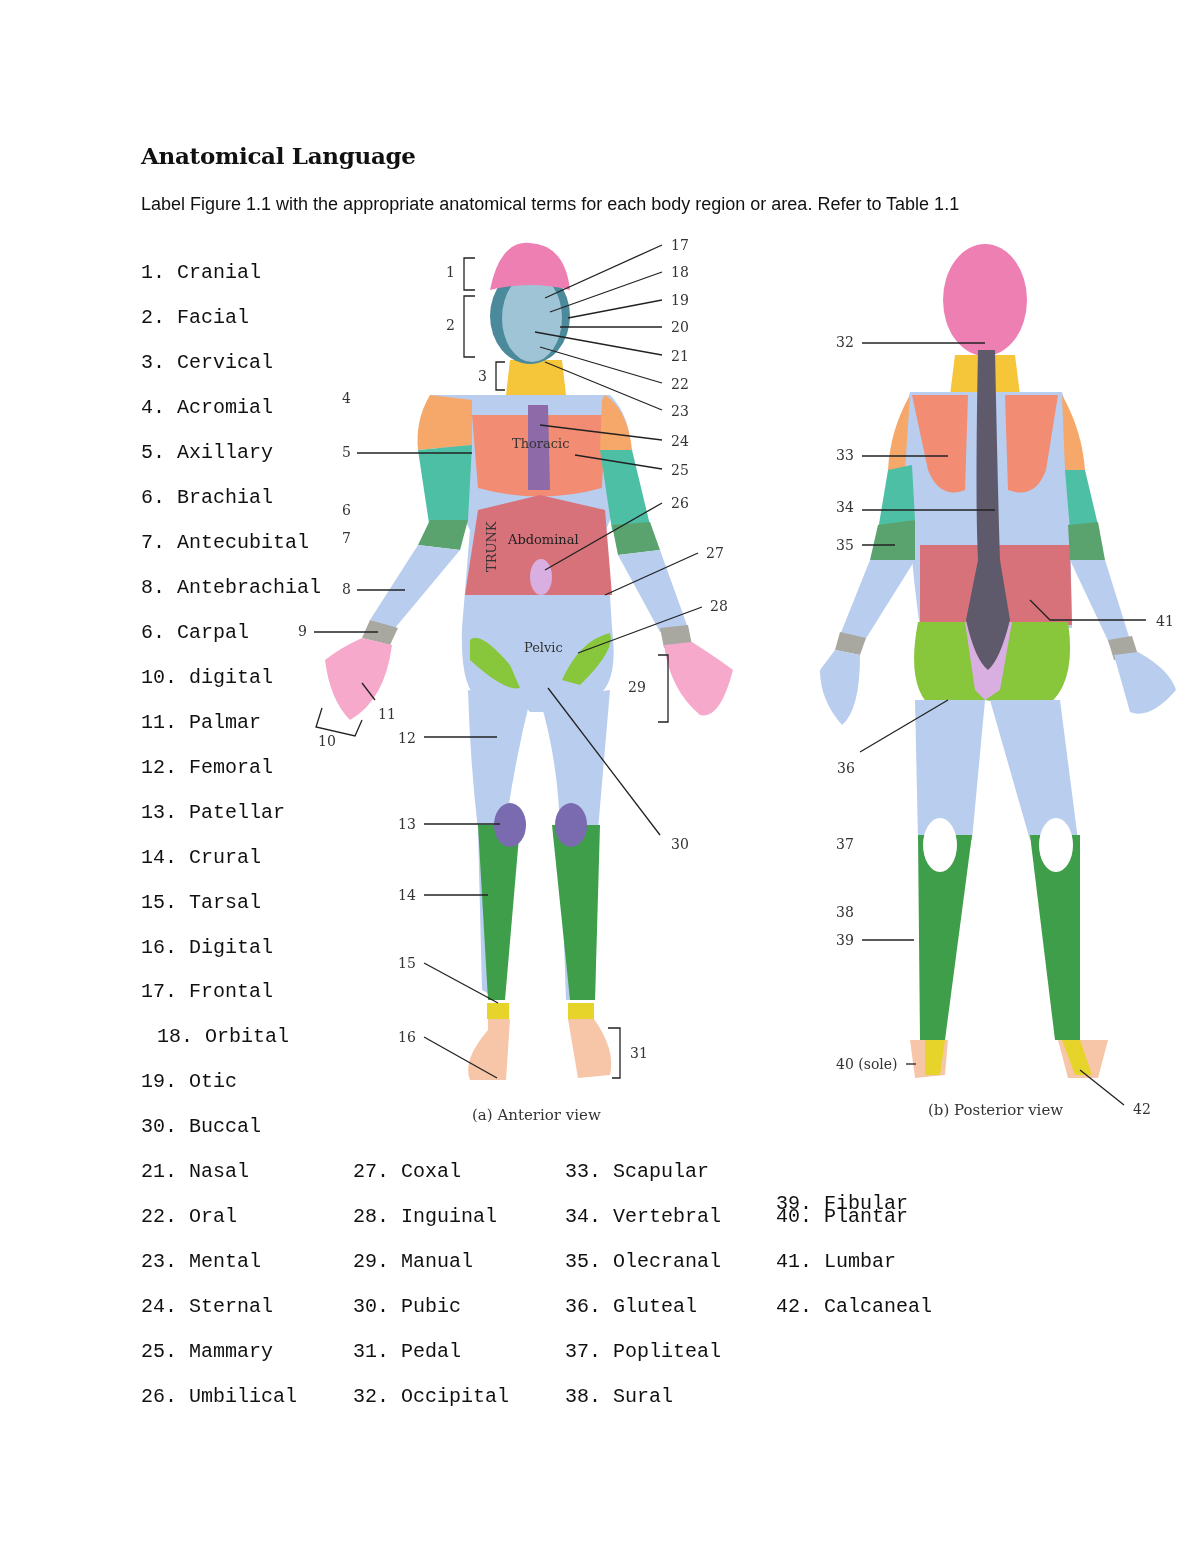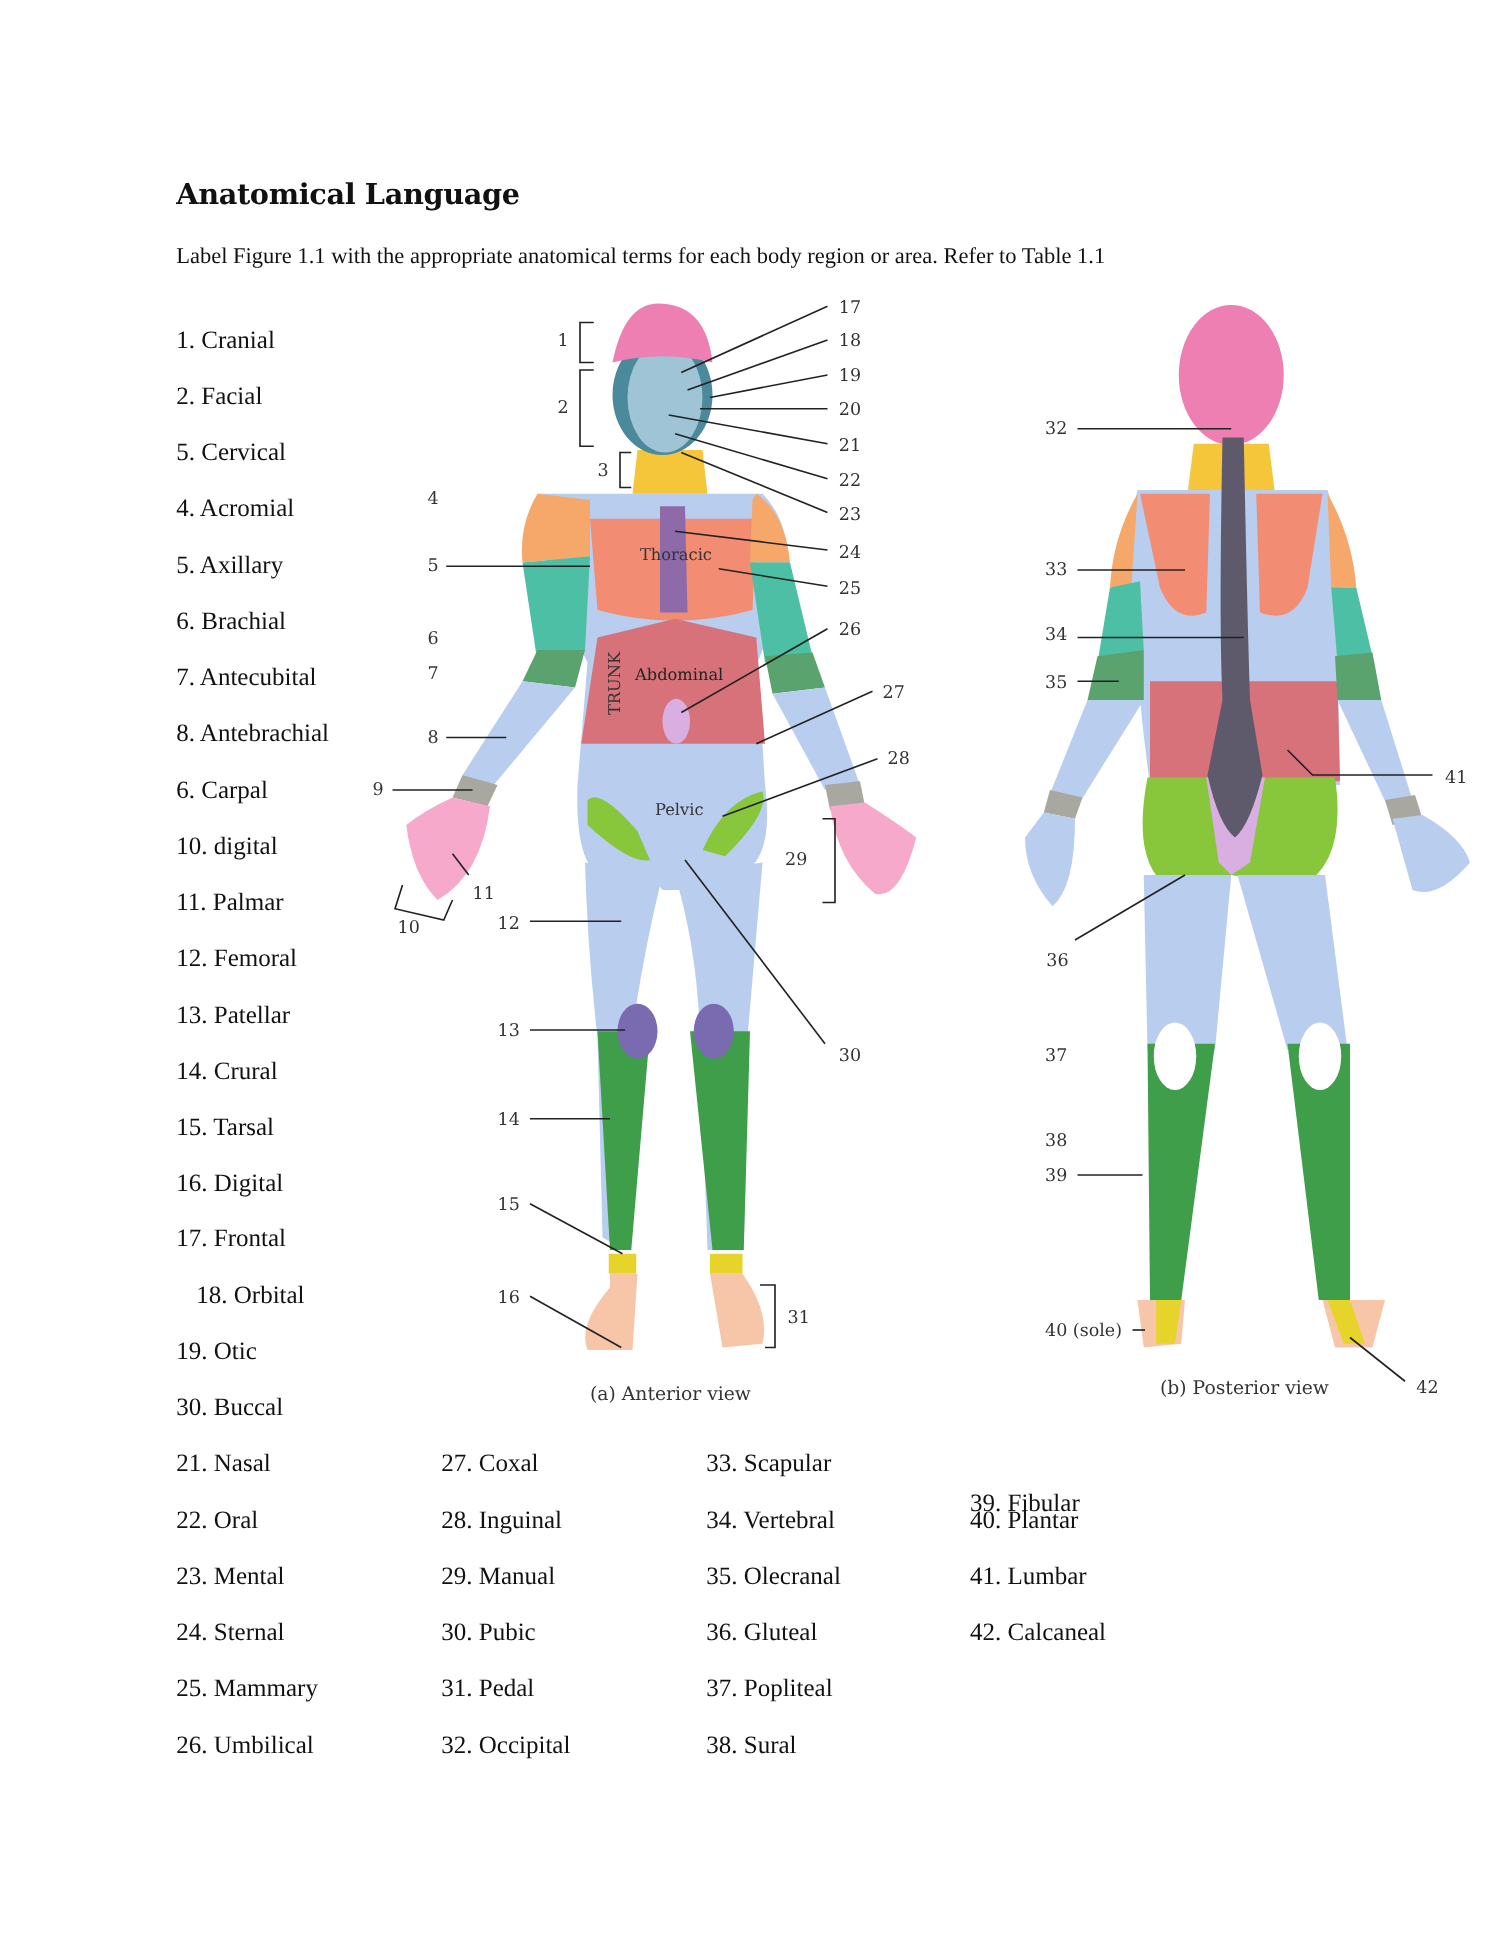--- a/index.html
+++ b/index.html
@@ -1,34 +1,34 @@
 <!DOCTYPE html>
 <html><head>
 <meta charset="utf-8">
 <style>
   html, body { margin: 0; padding: 0; background: #ffffff; }
   body { width: 1200px; height: 1553px; position: relative; overflow: hidden;
          font-family: "DejaVu Serif", "Liberation Serif", serif; color: #111; }
   .title { position: absolute; left: 141px; top: 142px; font-size: 23px; font-weight: bold;
            font-family: "DejaVu Serif", serif; letter-spacing: -0.3px; }
   .instr { position: absolute; left: 141px; top: 191px; width: 900px; font-size: 18px; line-height: 27px;
-           font-family: Liberation Serif, serif; }
-  .term { position: absolute; font-size: 20px; font-family: Liberation Serif, serif; white-space: nowrap; }
+           font-family: Liberation Sans, sans-serif; }
+  .term { position: absolute; font-size: 20px; font-family: Liberation Mono, monospace; white-space: nowrap; }
   .cap { font-size: 15px; fill: #333; }
   .num { font-size: 14px; fill: #333; }
 </style>
 </head>
 <body>
 
 <div class="title">Anatomical Language</div>
 <div class="instr">Label Figure 1.1 with the appropriate anatomical terms for each body region or area. Refer to Table 1.1</div>
 
 <div class="term" style="left:141px;top:261px">1. Cranial</div>
 <div class="term" style="left:141px;top:306px">2. Facial</div>
-<div class="term" style="left:141px;top:351px">5. Cervical</div>
+<div class="term" style="left:141px;top:351px">3. Cervical</div>
 <div class="term" style="left:141px;top:396px">4. Acromial</div>
 <div class="term" style="left:141px;top:441px">5. Axillary</div>
 <div class="term" style="left:141px;top:486px">6. Brachial</div>
 <div class="term" style="left:141px;top:531px">7. Antecubital</div>
 <div class="term" style="left:141px;top:576px">8. Antebrachial</div>
 <div class="term" style="left:141px;top:621px">6. Carpal</div>
 <div class="term" style="left:141px;top:666px">10. digital</div>
 <div class="term" style="left:141px;top:711px">11. Palmar</div>
 <div class="term" style="left:141px;top:756px">12. Femoral</div>
 <div class="term" style="left:141px;top:801px">13. Patellar</div>

